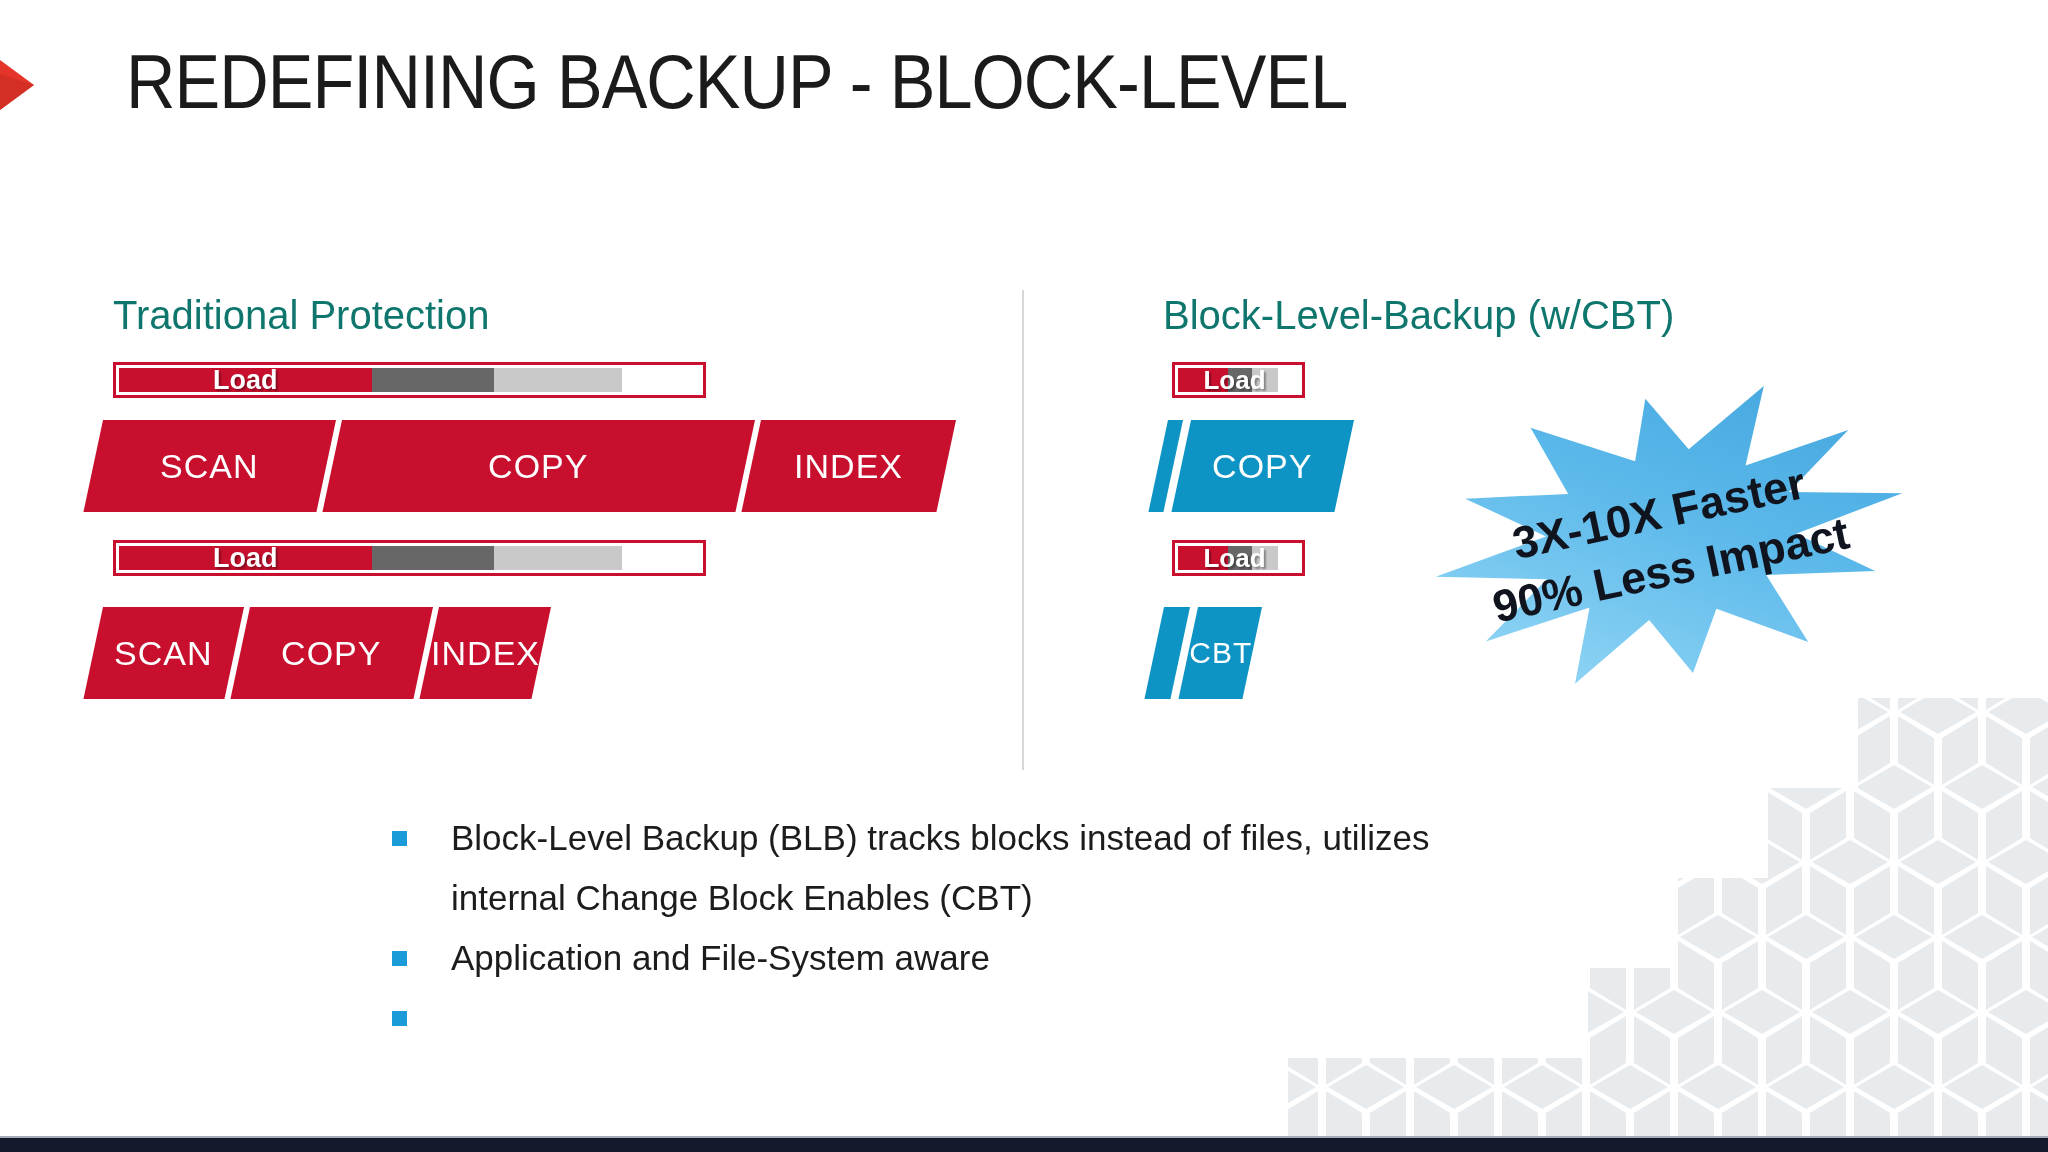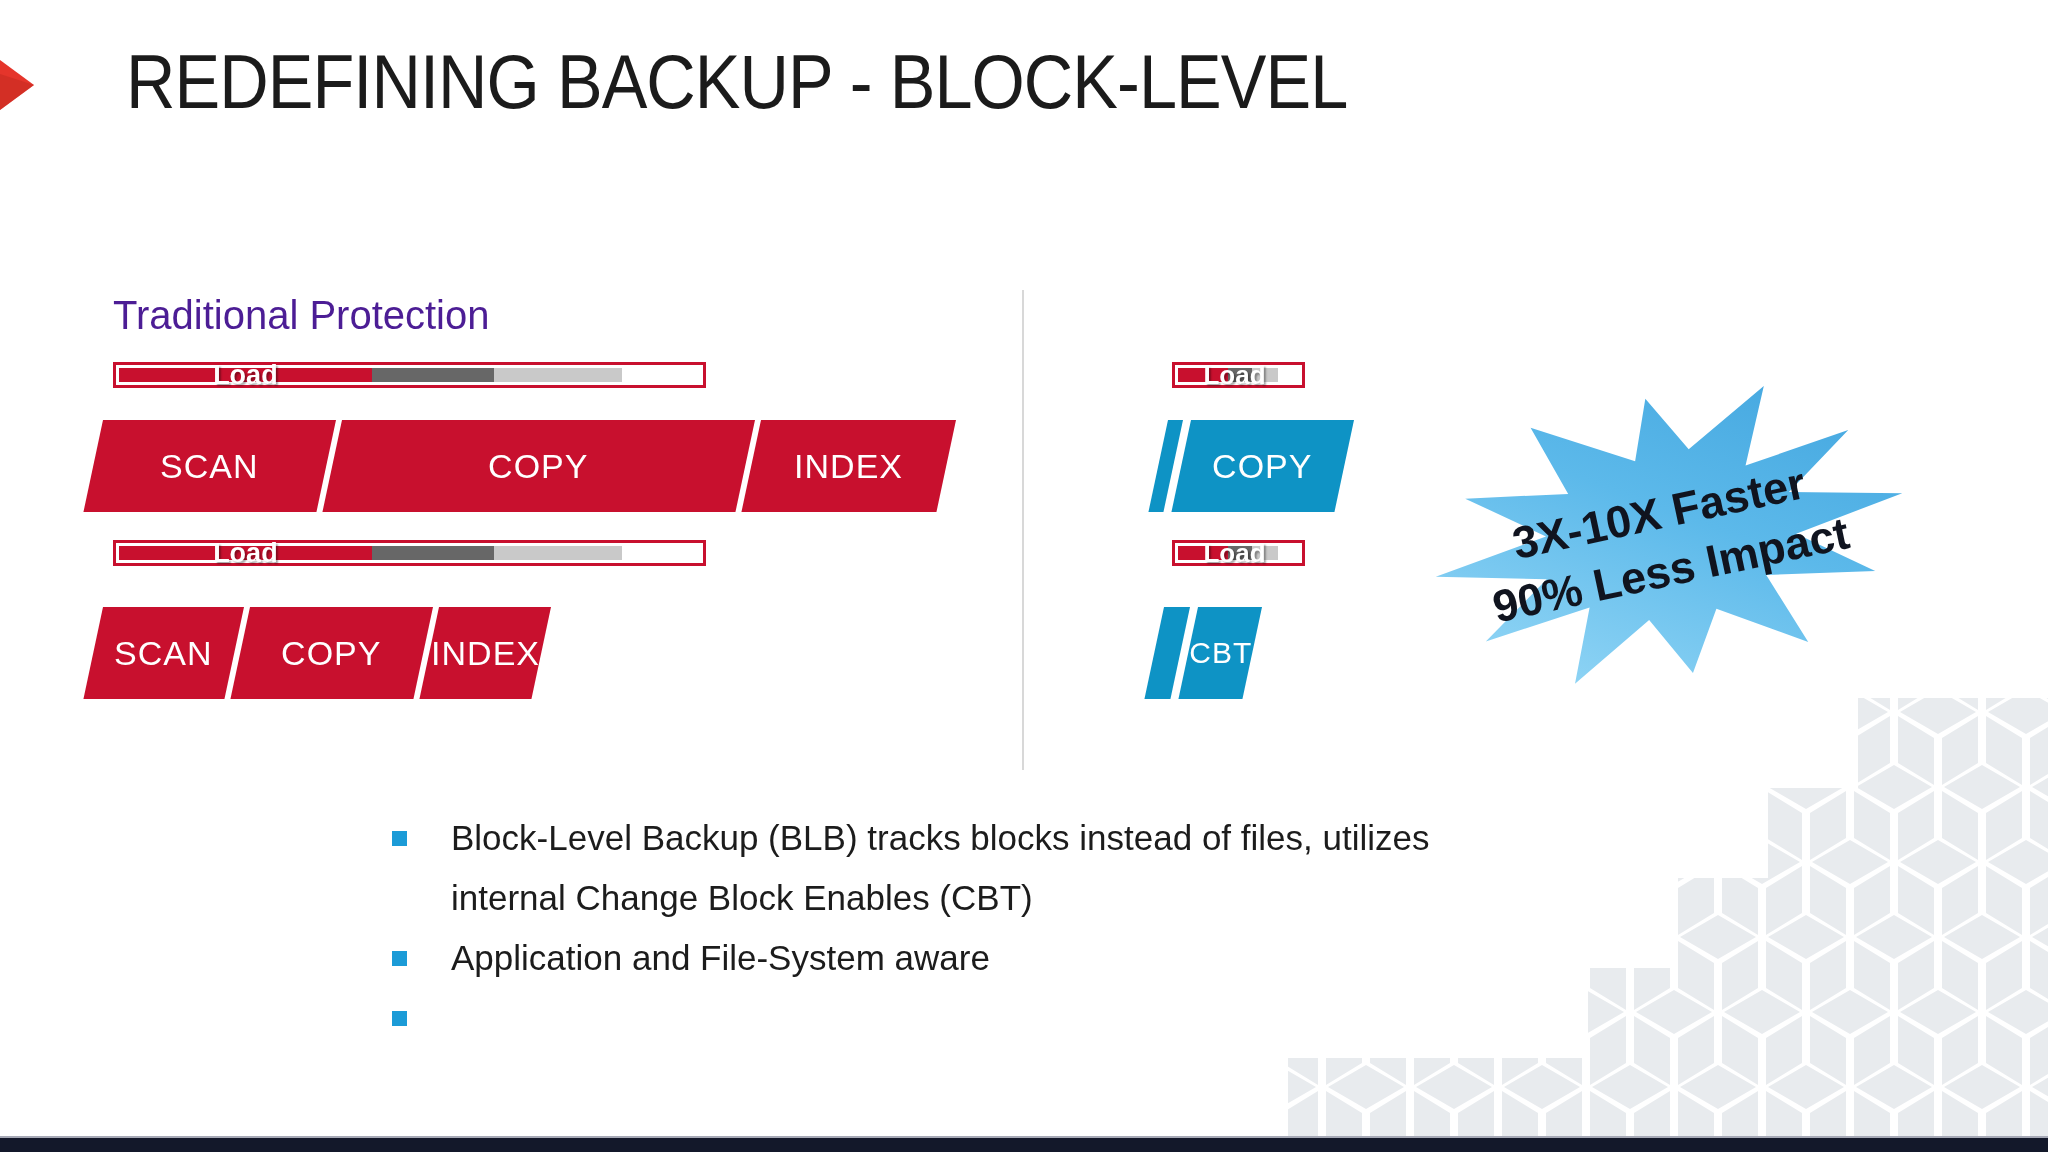--- a/index.html
+++ b/index.html
@@ -5,27 +5,27 @@
   html,body{margin:0;padding:0;background:#fff;}
   .slide{position:relative;width:2048px;height:1152px;background:#ffffff;overflow:hidden;
          font-family:Liberation Sans, sans-serif;color:#1b1b1b;}
 
   
   .title-arrow{position:absolute;left:0;top:60px;}
   .page-title{position:absolute;left:126px;top:38px;font-size:76px;font-weight:500;
               letter-spacing:-1px;white-space:nowrap;transform:scaleX(.9);transform-origin:0 0;color:#1b1b1b;}
 
   
-  .sec-heading{position:absolute;font-size:40px;color:#4c1d95;white-space:nowrap;}
+  .sec-heading{position:absolute;font-size:40px;color:#0f766e;white-space:nowrap;}
   .heading-left{left:113px;top:293px;}
   .heading-right{left:1163px;top:293px;}
 
   
-  .loadbar{position:absolute;height:26px;border:3px solid #c8102e;background:#fff;
-           box-sizing:border-box;padding:3px;display:flex;justify-content:center;}
+  .loadbar{position:absolute;height:36px;border:3px solid #c8102e;background:#fff;
+           box-sizing:border-box;padding:3px;display:flex;}
   .seg{height:100%;}
   .seg-load{background:#c8102e;display:flex;align-items:center;justify-content:center;}
   .seg-busy{background:#676767;}
   .seg-idle{background:#c9c9c9;}
   .seg-free{background:#ffffff;}
   .load-label{color:#fff;font-weight:bold;font-size:27px;text-shadow:2px 2px 2px rgba(0,0,0,.35);}
   .bar-left1{left:113px;top:362px;width:593px;}
   .bar-left2{left:113px;top:540px;width:593px;}
   .bar-right1{left:1172px;top:362px;width:133px;}
   .bar-right2{left:1172px;top:540px;width:133px;}
@@ -79,20 +79,21 @@
 <div class="slide">
 
   <svg class="title-arrow" width="36" height="52" viewBox="0 0 36 52">
     <polygon points="0,0 34,25 0,50" fill="#e5352b"></polygon>
     <polygon points="0,14 34,25 0,50" fill="#c52a21" opacity="0.55"></polygon>
   </svg>
 
   <div class="page-title">REDEFINING BACKUP - BLOCK-LEVEL</div>
 
   <div class="sec-heading heading-left">Traditional Protection</div>
+  <div class="sec-heading heading-right">Block-Level-Backup (w/CBT)</div>
 
   <div class="divider"></div>
 
   <div class="loadbar bar-left1">
     <div class="seg seg-load" style="width: 43.5%;">
       <span class="load-label">Load</span>
     </div>
     <div class="seg seg-busy" style="width: 21%;"></div>
     <div class="seg seg-idle" style="width: 22%;"></div>
     <div class="seg seg-free" style="width: 13.5%;"></div>

